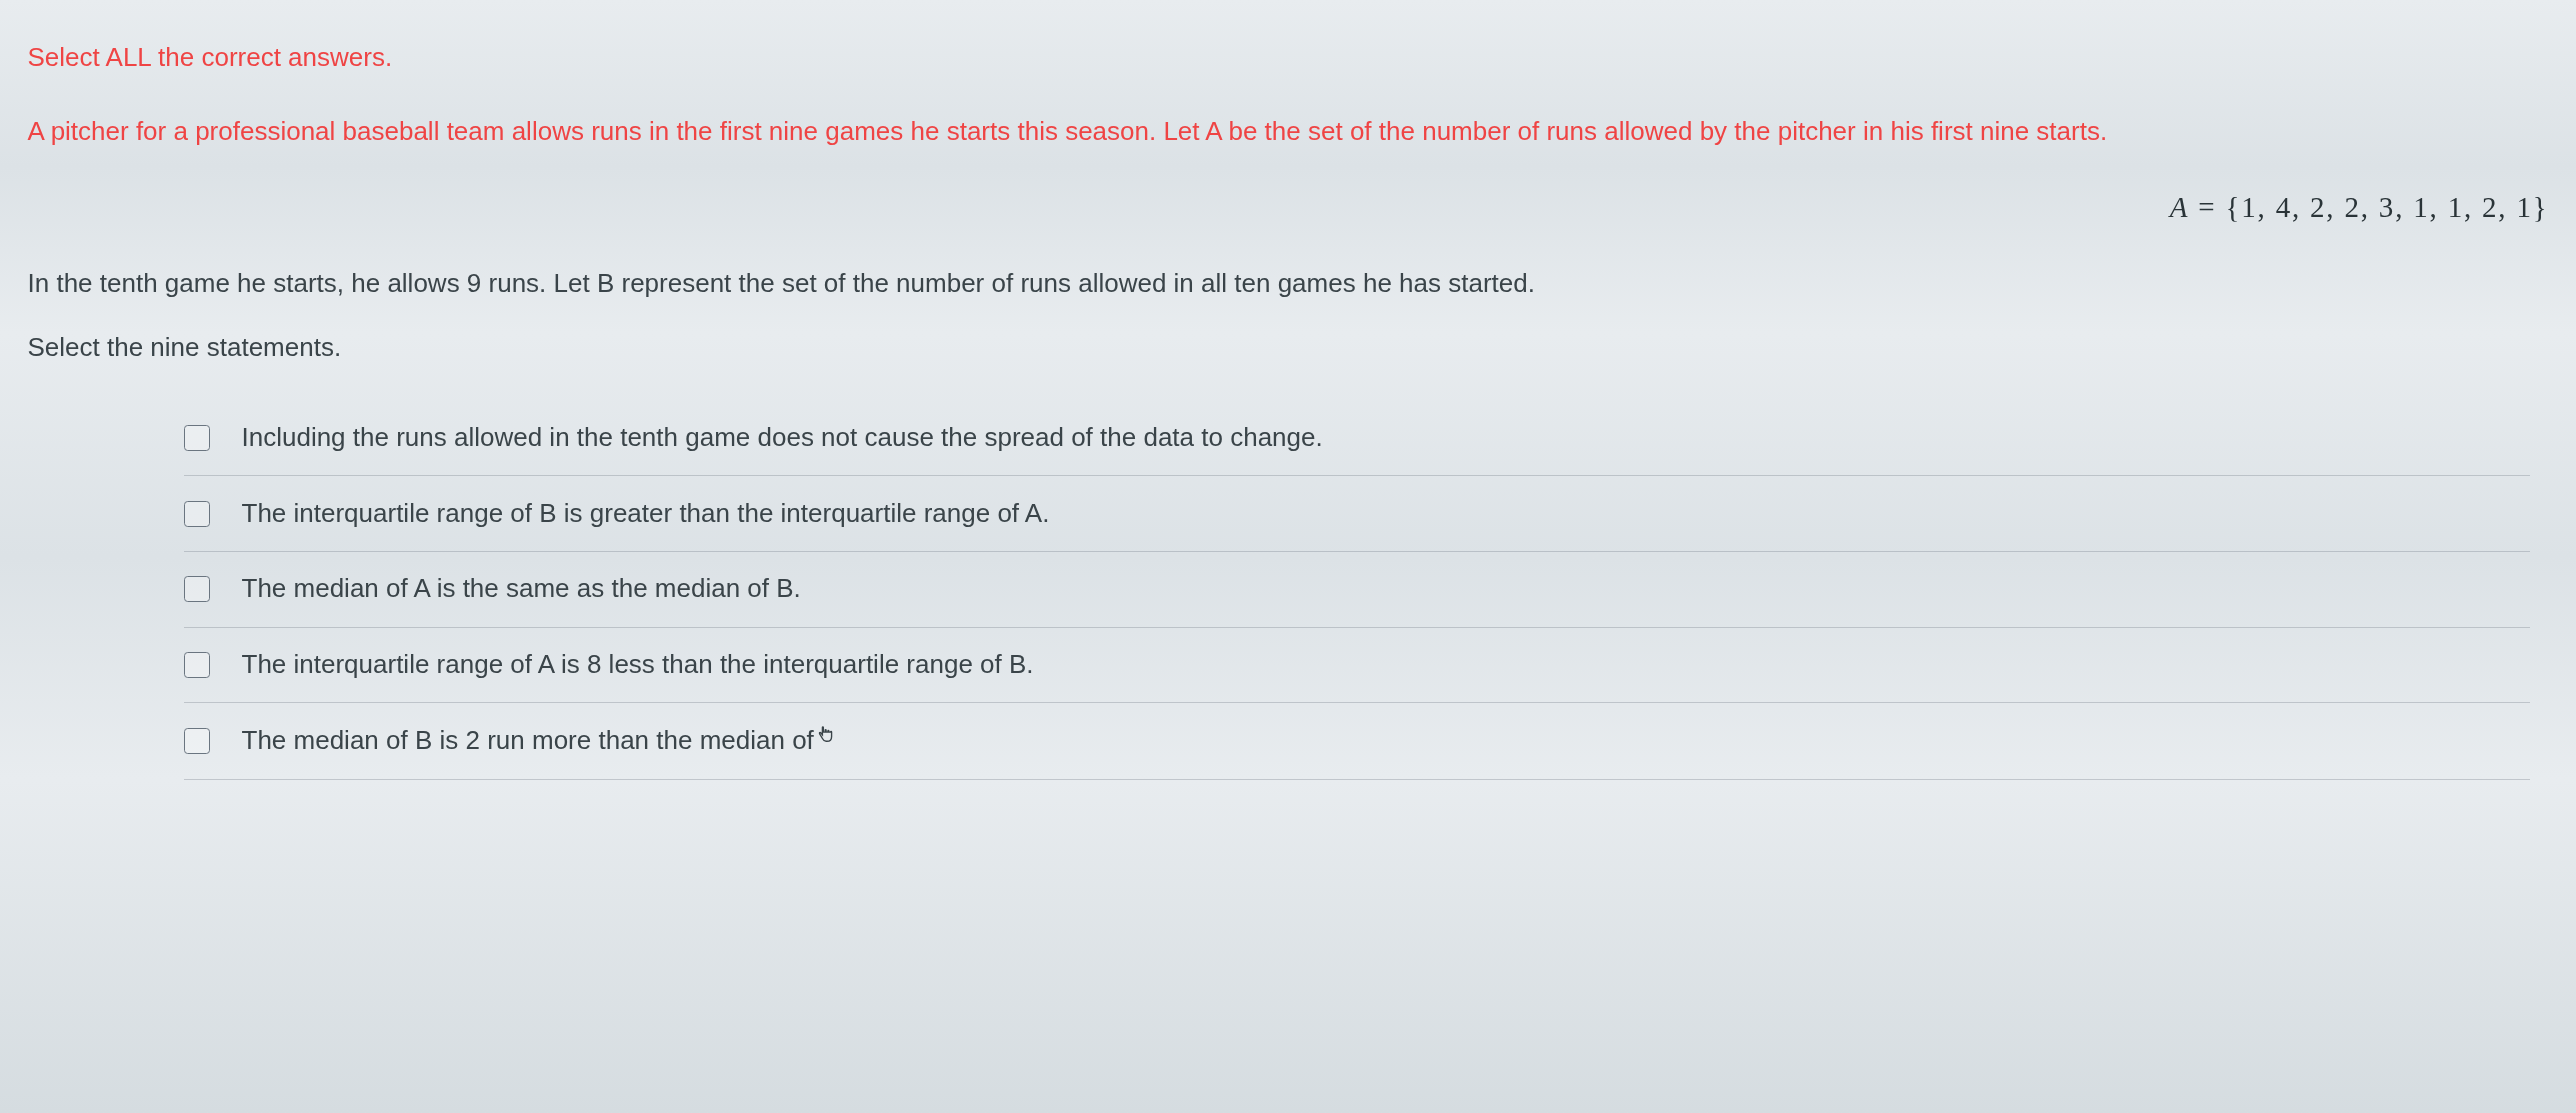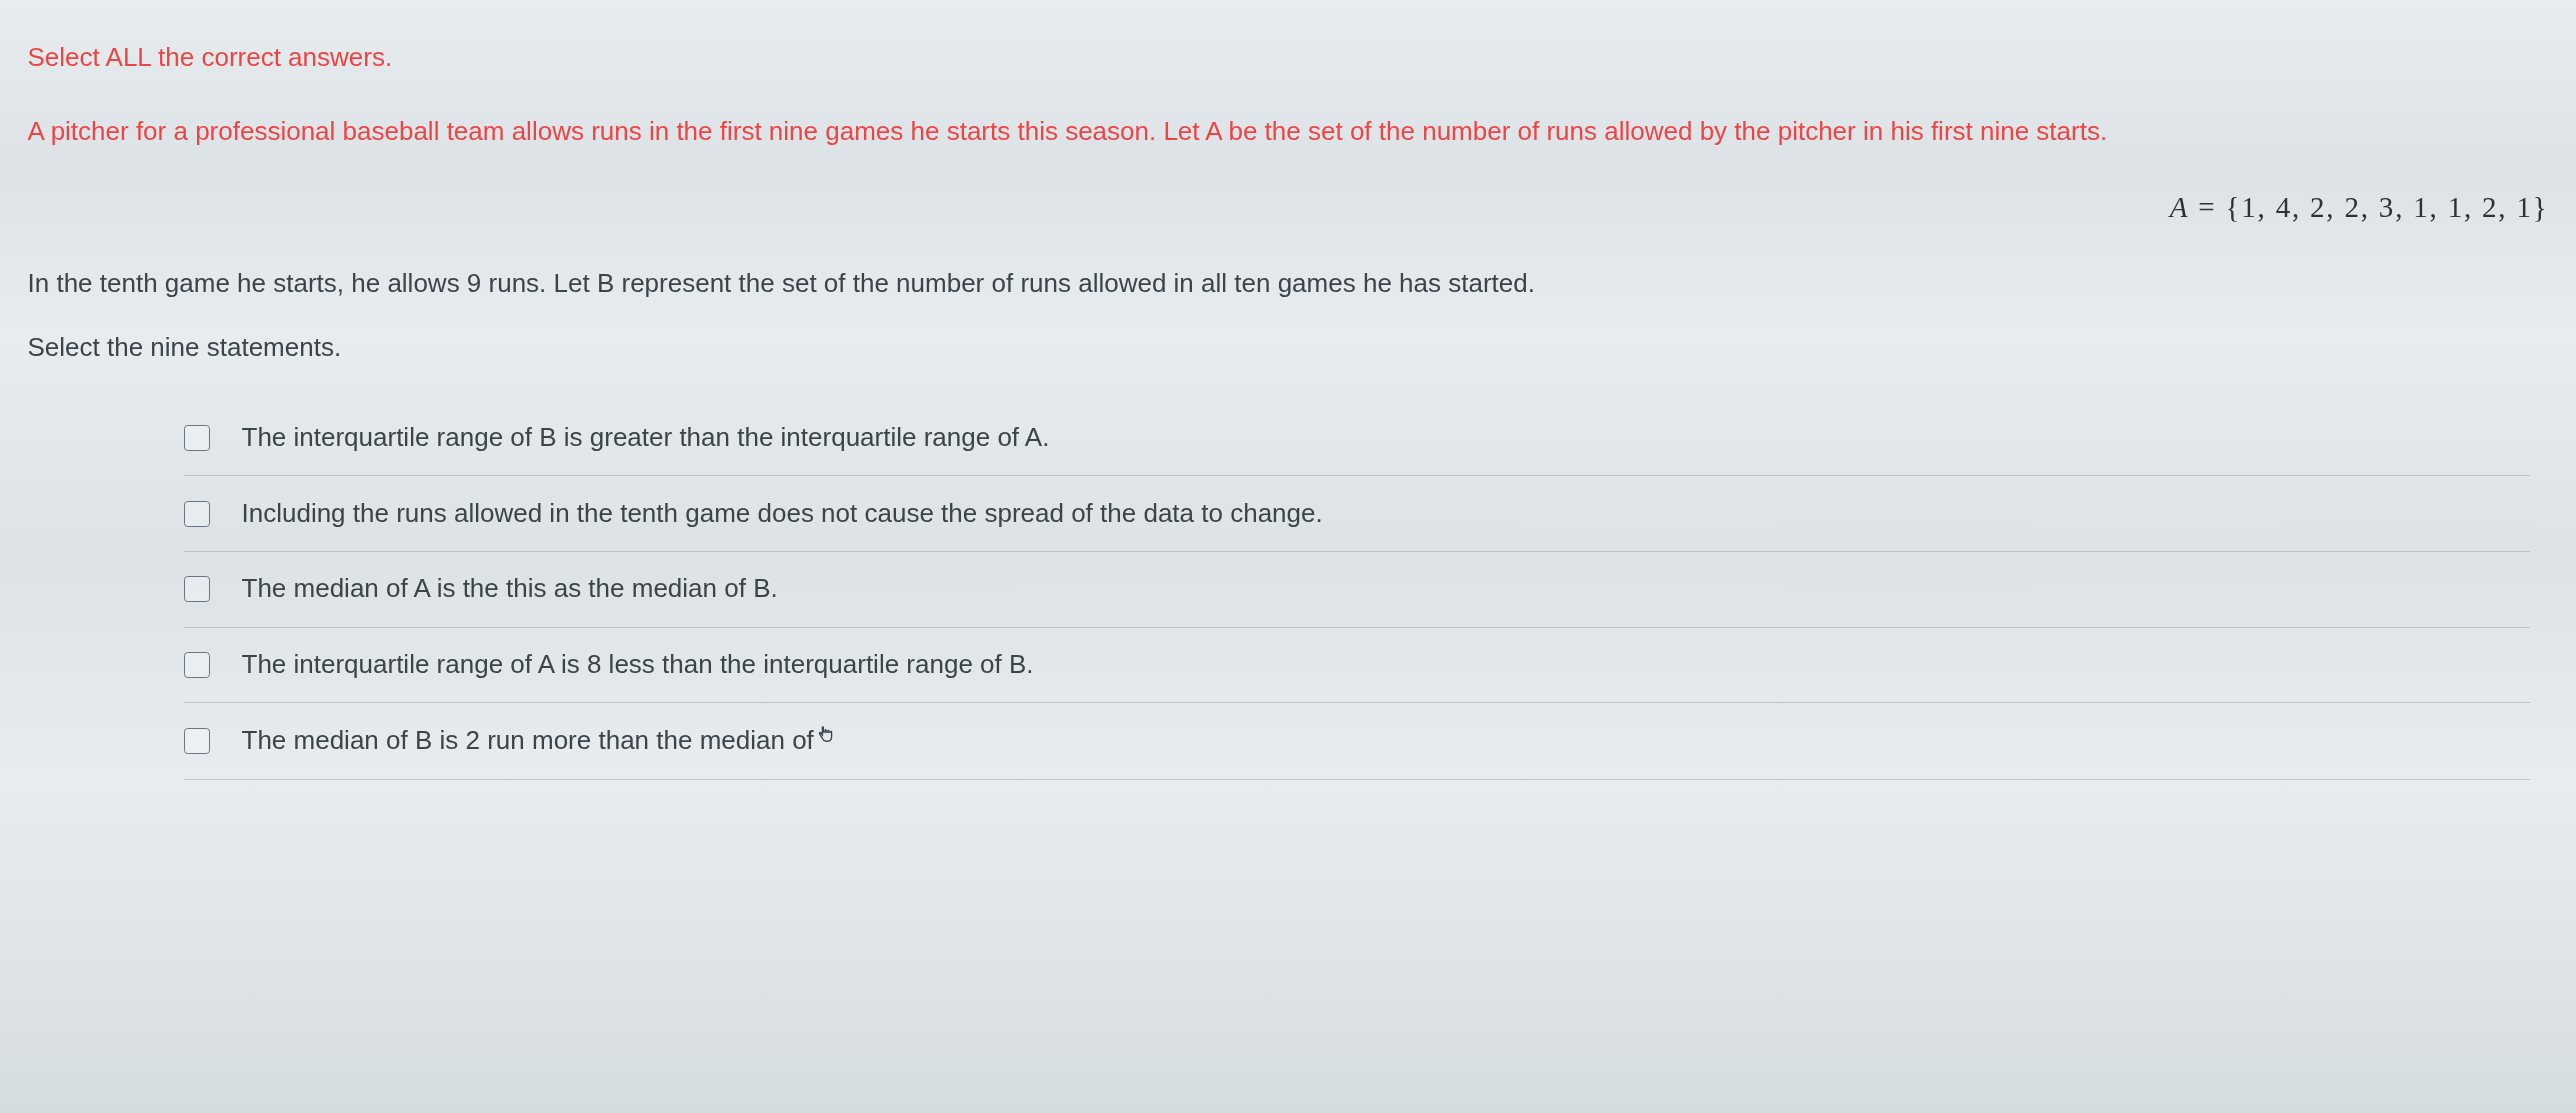--- a/index.html
+++ b/index.html
@@ -112,31 +112,31 @@
 </div>
 
 <div class="followup-text">In the tenth game he starts, he allows 9 runs. Let B represent the set of the number of runs allowed in all ten games he has started.</div>
 
 <div class="select-text">Select the nine statements.</div>
 
 <div class="options-container">
 
   <div class="option-row">
     <div class="checkbox"></div>
+    <div class="option-text">Including the runs allowed in the tenth game does not cause the spread of the data to change.</div>
+  </div>
+
+  <div class="option-row">
+    <div class="checkbox"></div>
     <div class="option-text">The interquartile range of B is greater than the interquartile range of A.</div>
   </div>
 
   <div class="option-row">
     <div class="checkbox"></div>
-    <div class="option-text">Including the runs allowed in the tenth game does not cause the spread of the data to change.</div>
-  </div>
-
-  <div class="option-row">
-    <div class="checkbox"></div>
-    <div class="option-text">The median of A is the this as the median of B.</div>
+    <div class="option-text">The median of A is the same as the median of B.</div>
   </div>
 
   <div class="option-row">
     <div class="checkbox"></div>
     <div class="option-text">The interquartile range of A is 8 less than the interquartile range of B.</div>
   </div>
 
   <div class="option-row">
     <div class="checkbox"></div>
     <div class="option-text">

